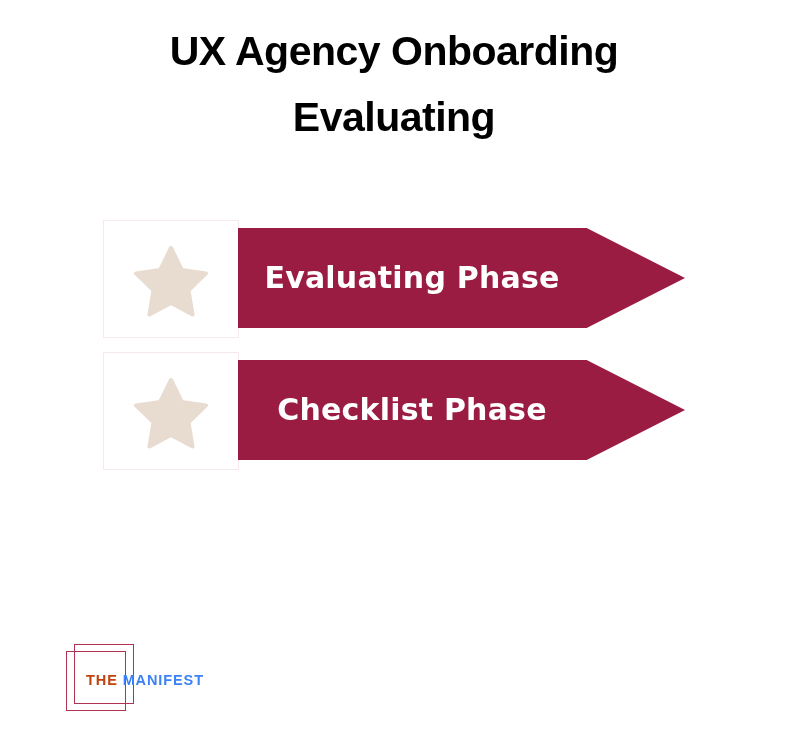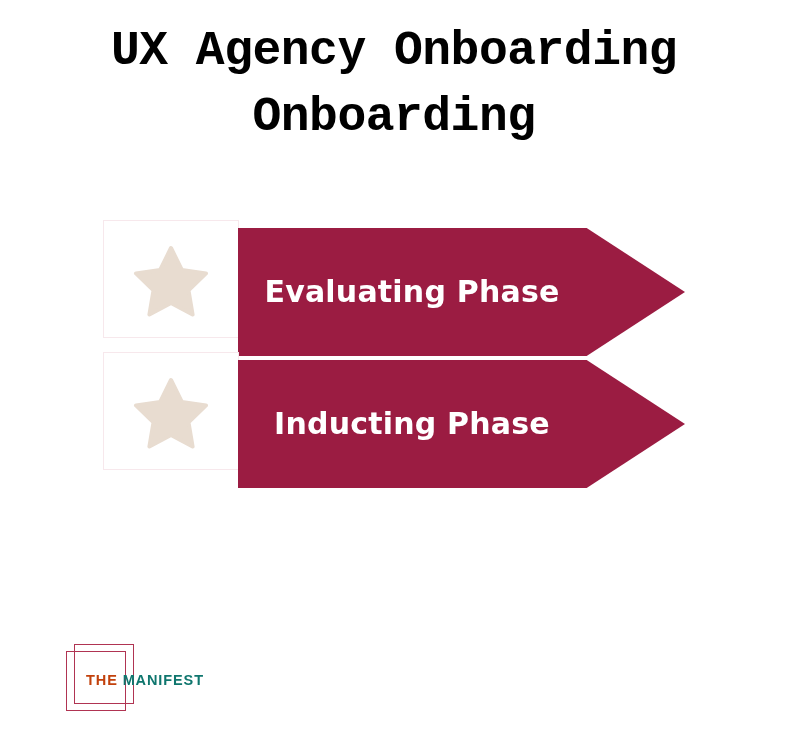--- a/index.html
+++ b/index.html
@@ -17,23 +17,23 @@
 
   
   .title-block {
     position:absolute;
     left:28px; top:18px;
     width:732px;
     text-align:center;
   }
   .title-line {
     display:block;
-    font-family:Liberation Mono, monospace;
+    font-family:Liberation Sans, sans-serif;
     font-weight:700;
-    font-size:48px;
+    font-size:41px;
     line-height:66px;
     letter-spacing:-0.5px;
     color:#000000;
     white-space:nowrap;
   }
 
   
   .banners {
     position:absolute;
     left:103px;
@@ -57,21 +57,21 @@
     display:flex;
     align-items:center;
     justify-content:center;
   }
   .star-icon { display:block; }
 
   
   .arrow {
     position:absolute;
     left:135px; top:8px;
-    width:447px; height:128px;
+    width:447px; height:100px;
     background:#9B1C42;
     -webkit-clip-path: polygon(0 0, 78% 0, 100% 50%, 78% 100%, 0 100%);
     clip-path: polygon(0 0, 78% 0, 100% 50%, 78% 100%, 0 100%);
     display:flex;
     align-items:center;
     justify-content:flex-start;
   }
   .arrow-label {
     display:block;
     width:348px;
@@ -101,30 +101,30 @@
   .logo-text {
     position:absolute;
     left:22px; top:28px;
     font-size:14.5px;
     font-weight:700;
     letter-spacing:0.9px;
     line-height:16px;
     white-space:nowrap;
   }
   .logo-the { color:#c2410c; }
-  .logo-manifest { color:#0f766e;margin-top:32px; }
+  .logo-manifest { color:#3b82f6;margin-top:32px; }
 </style>
 </head>
 <body>
 
 <div class="canvas">
 
   <div class="title-block">
     <span class="title-line">UX Agency Onboarding</span>
-    <span class="title-line">Onboarding</span>
+    <span class="title-line">Evaluating</span>
   </div>
 
   <div class="banners">
 
     <div class="banner-row">
       <div class="star-box">
         <svg class="star-icon" width="78" height="75" viewBox="0 0 78 75" aria-hidden="true">
           <path fill="#E8DCD0" stroke="#E8DCD0" stroke-width="4" stroke-linejoin="round" d="M39 6 L49.8 27.9 L74 31.4 L56.5 48.4 L60.6 72.5 L39 61.1 L17.4 72.5 L21.5 48.4 L4 31.4 L28.2 27.9 Z"></path>
         </svg>
       </div>
@@ -134,21 +134,21 @@
     </div>
 
 
     <div class="banner-row">
       <div class="star-box">
         <svg class="star-icon" width="78" height="75" viewBox="0 0 78 75" aria-hidden="true">
           <path fill="#E8DCD0" stroke="#E8DCD0" stroke-width="4" stroke-linejoin="round" d="M39 6 L49.8 27.9 L74 31.4 L56.5 48.4 L60.6 72.5 L39 61.1 L17.4 72.5 L21.5 48.4 L4 31.4 L28.2 27.9 Z"></path>
         </svg>
       </div>
       <div class="arrow">
-        <span class="arrow-label">Inducting Phase</span>
+        <span class="arrow-label">Checklist Phase</span>
       </div>
     </div>
 
   </div>
 
   <div class="logo">
     <span class="logo-sq logo-sq-back"></span>
     <span class="logo-sq logo-sq-front"></span>
     <span class="logo-text"><span class="logo-the">THE </span><span class="logo-manifest">MANIFEST</span></span>
   </div>

